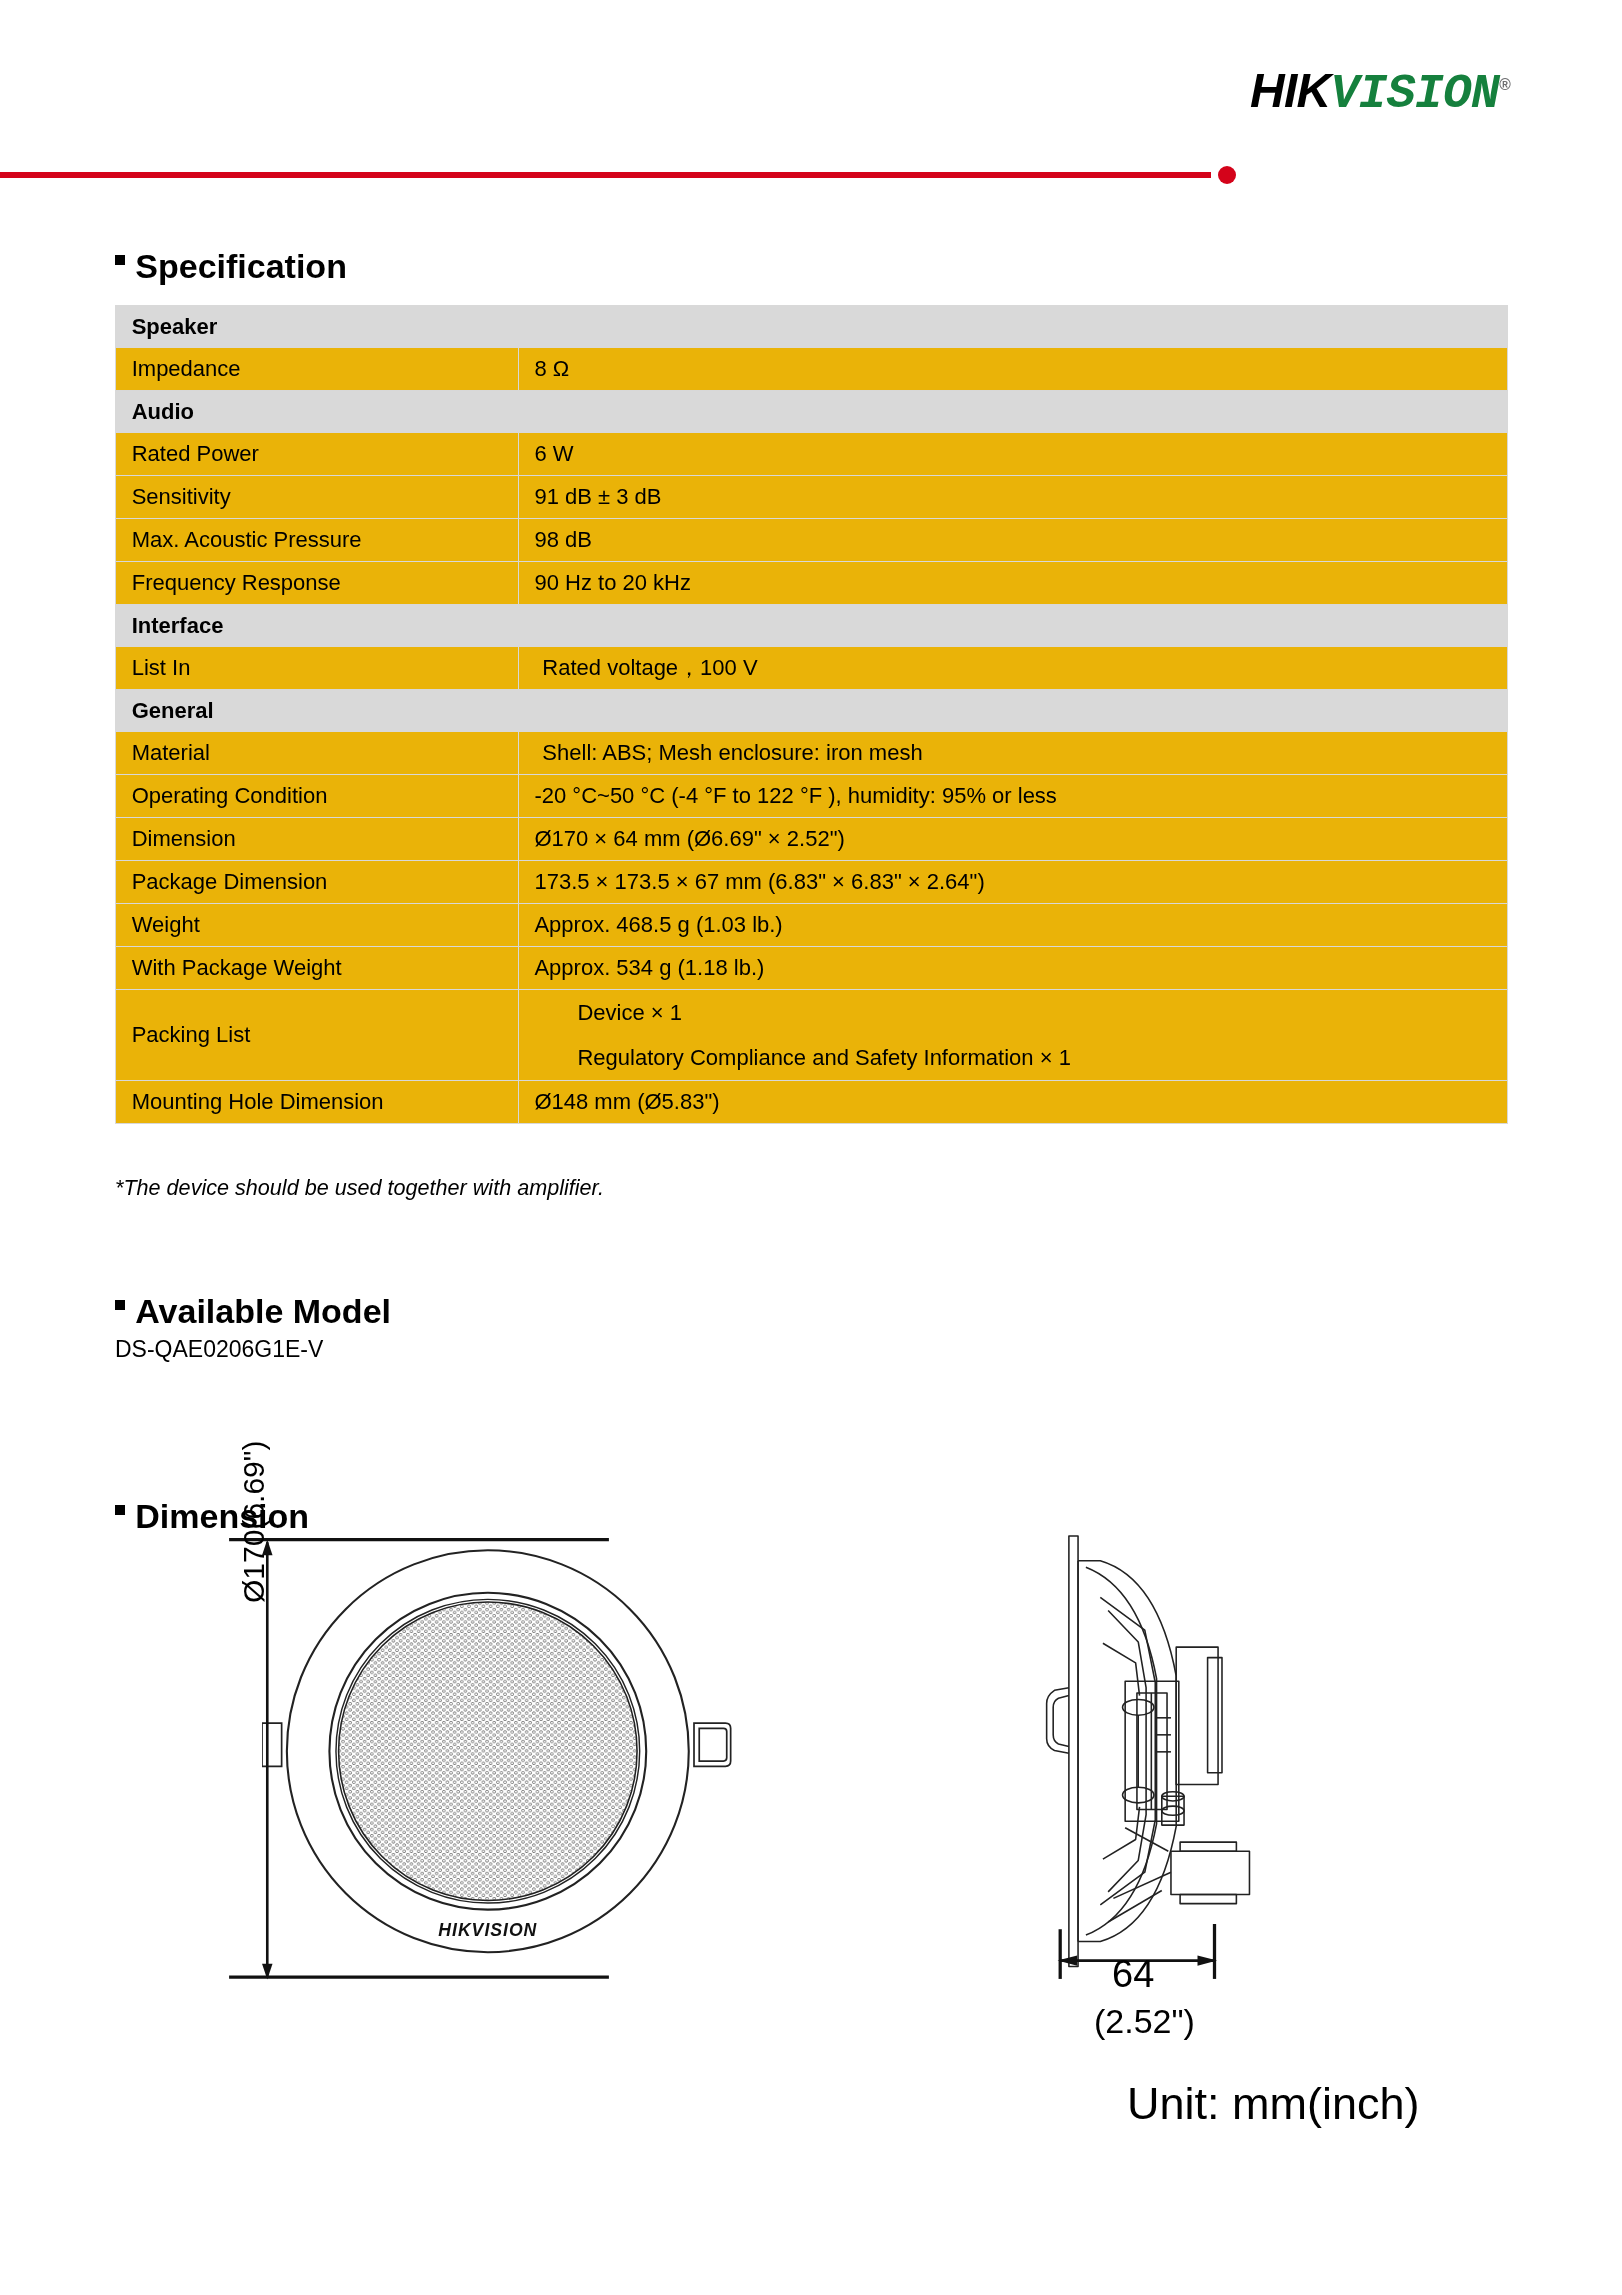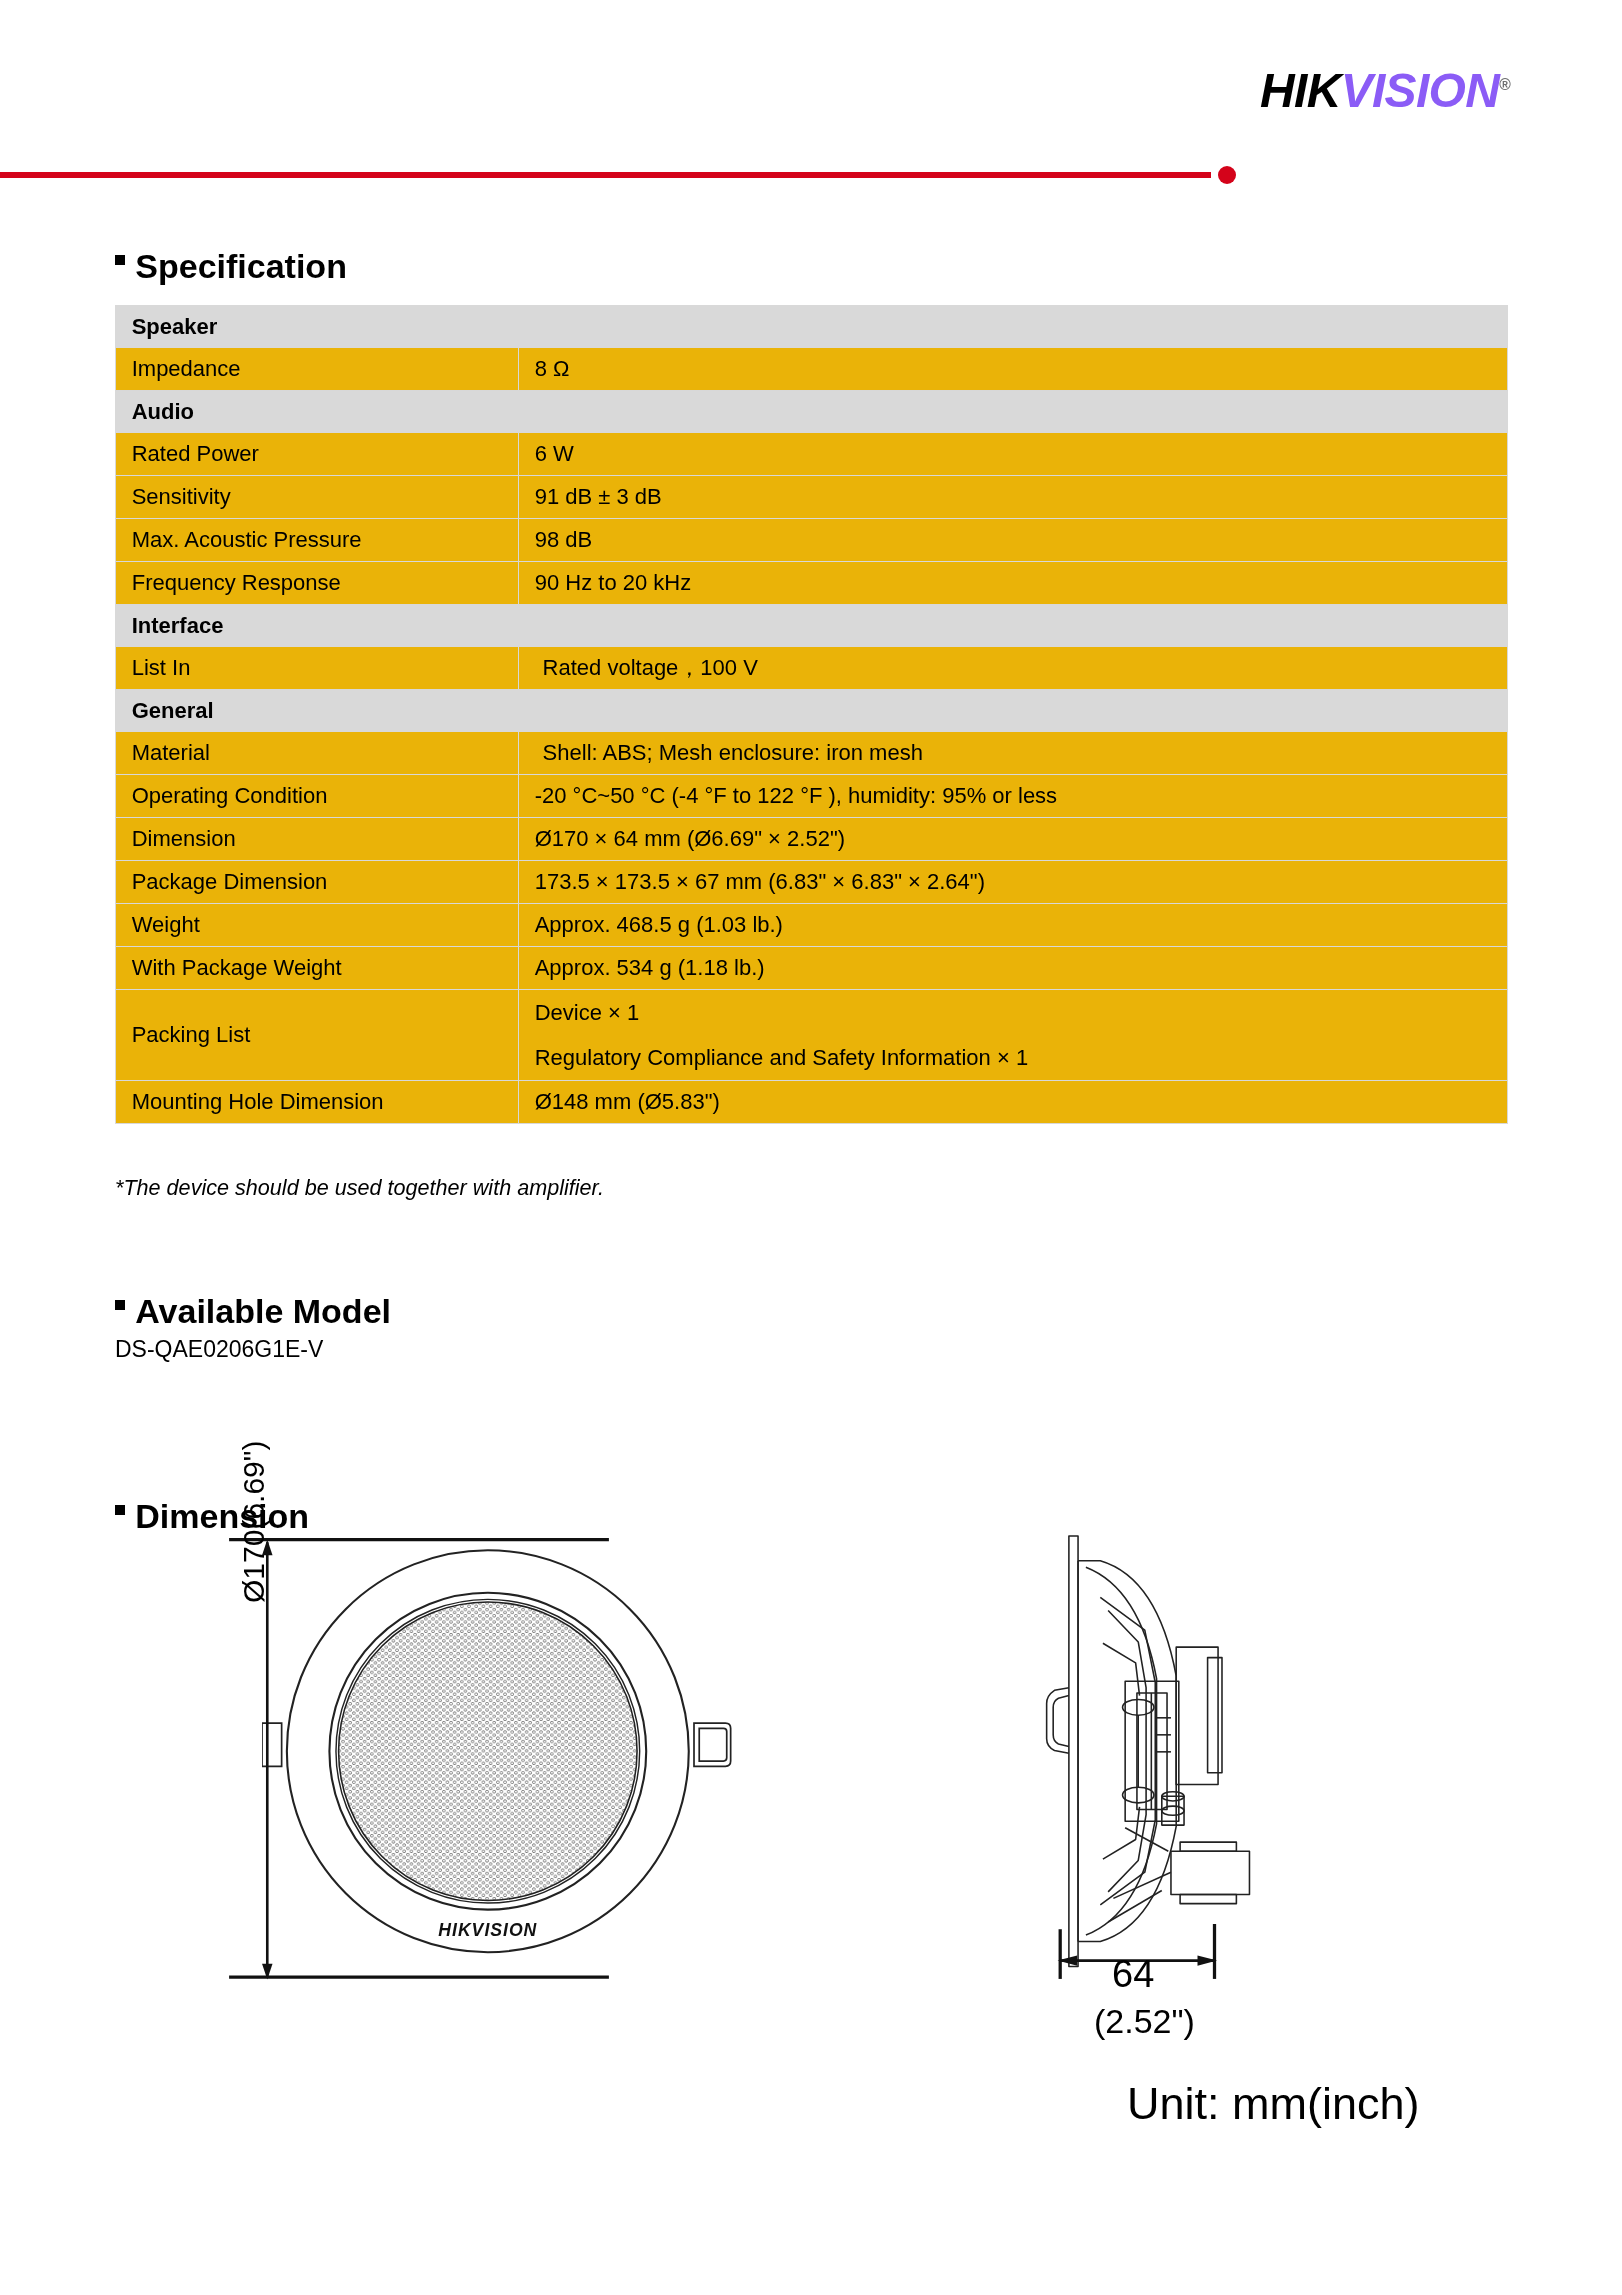--- a/index.html
+++ b/index.html
@@ -13,21 +13,21 @@
   }
 
   
   .header{position:absolute;left:0;top:0;width:1623px;height:177px;}
   .logo{
     position:absolute; right:113px; top:63px;
     font-size:48px; font-weight:bold; font-style:italic;
     letter-spacing:-0.7px; white-space:nowrap;
   }
   .logo .hik{color:#000000;}
-  .logo .vision{color:#8b5cf6;}
+  .logo .vision{color:#15803d;font-family:Liberation Mono, monospace;}
   .logo .reg{font-size:15.7px;font-style:normal;color:#6d6e70;vertical-align:super;}
 
   .rule{
     position:absolute;left:0;top:172px;width:1211px;height:5.9px;
     background:#d4031a;
   }
   .rule-dot{
     position:absolute;left:1218px;top:166px;width:18.3px;height:18.3px;
     border-radius:50%;background:#d4031a;
   }
@@ -59,21 +59,21 @@
     background:#d9d9d9;
     font-weight:bold;
     height:41px;
     border-color:#d9d9d9;
   }
   .spec-table tr.item td{height:42px;background:#eab308;}
   .spec-table td.k{width:393px;}
   .spec-table td.v{width:985px;}
   .spec-table td.v.indent{padding-left:23.6px;}
   .spec-table tr.tall td{height:90px;}
-  .pl-line{display:block;}
+  .pl-line{display:block;margin-left:43px;}
   .pl-line.first{margin-bottom:17px;}
 
   .footnote{
     position:absolute;left:115px;top:1175px;
     font-size:21.6px;font-style:italic;white-space:nowrap;
   }
 
   
   .model-text{
     position:absolute;left:115px;top:1336px;

